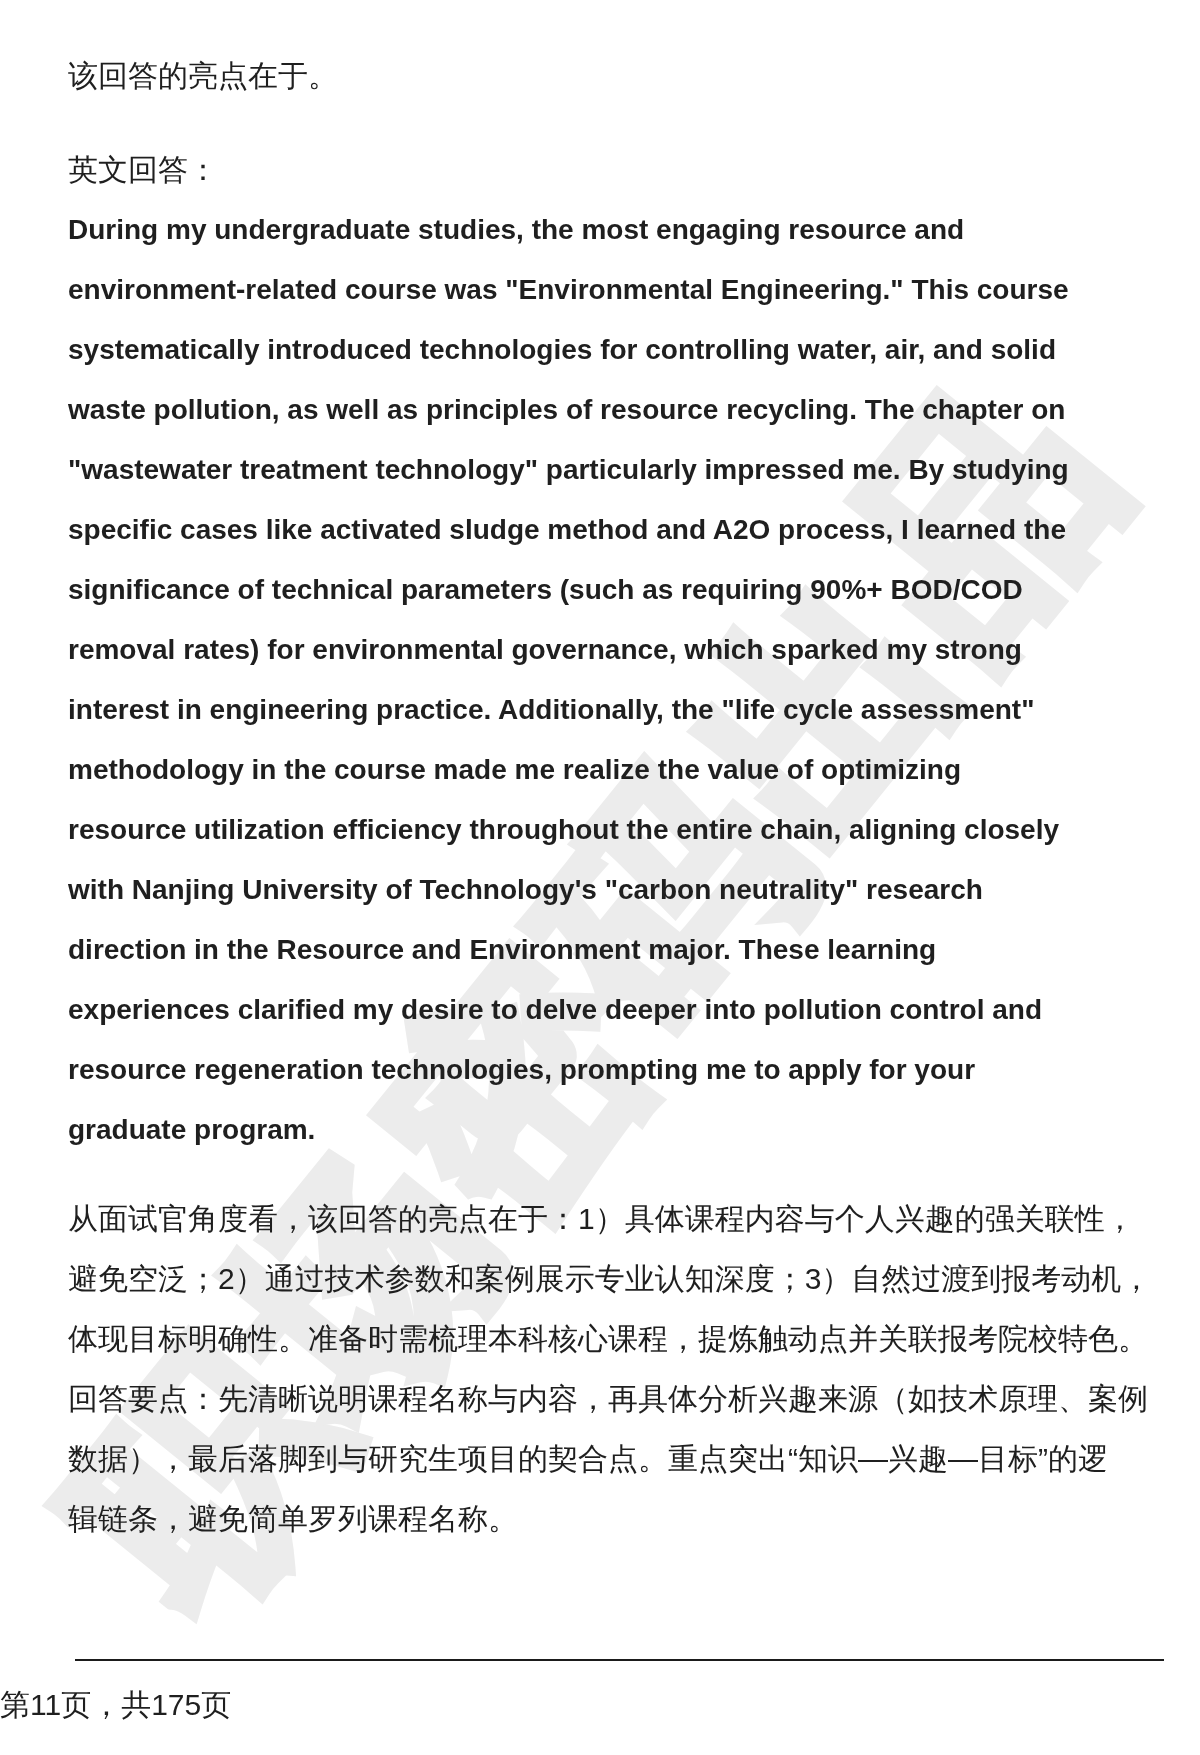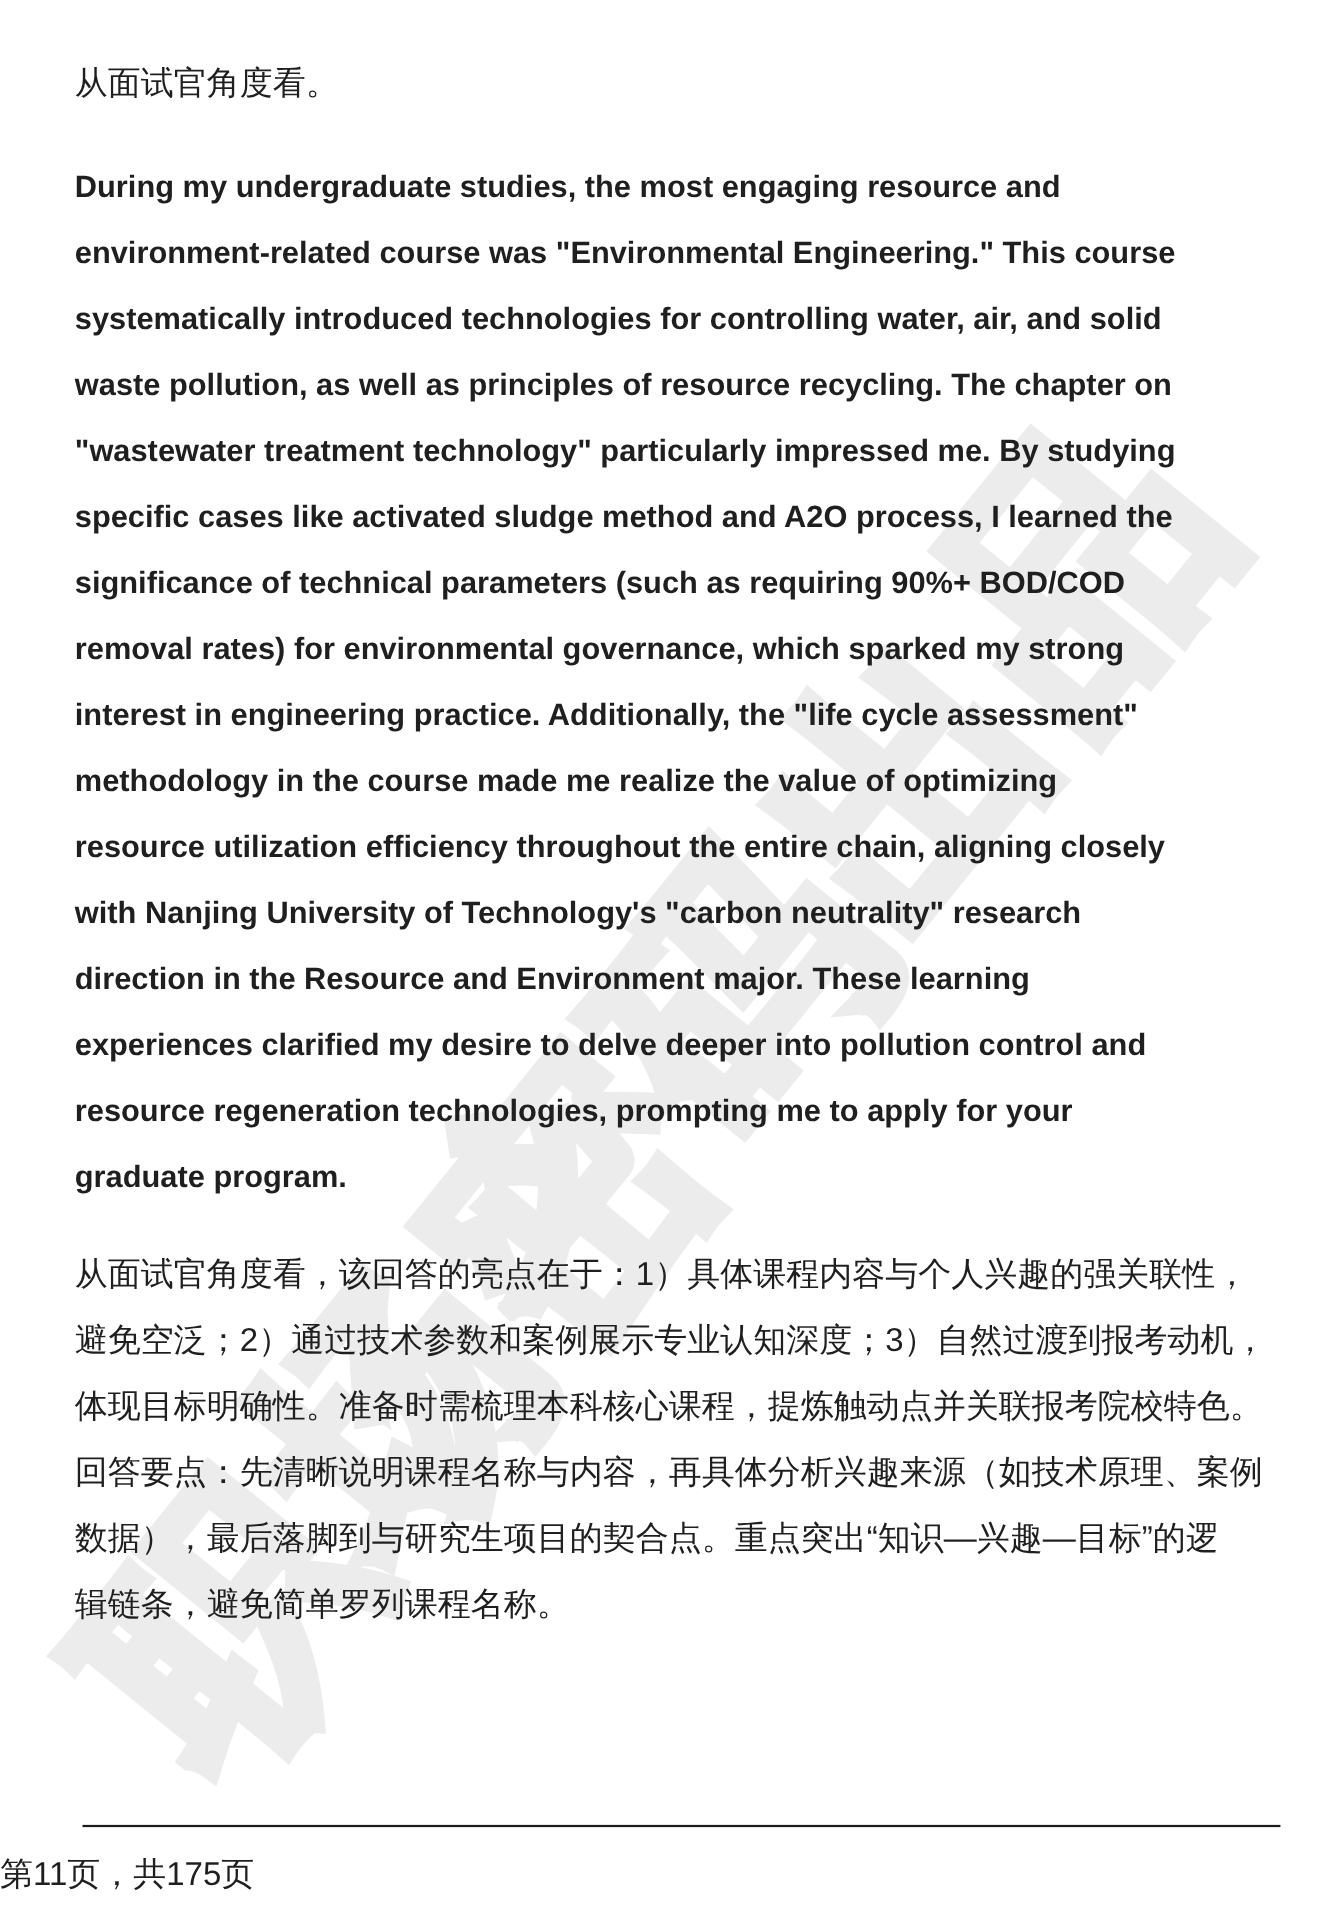--- a/index.html
+++ b/index.html
@@ -96,22 +96,23 @@
 
 <div class="page">
 
   <div class="watermark-layer">
     <svg width="1500" height="320" viewBox="0 0 1500 320">
       <text class="wm-text" x="10" y="245" stroke="#ececec">职场密码出品</text>
     </svg>
   </div>
 
   <main class="content">
-    <p class="line intro">从面试官角度看。</p>
+    <p class="line intro">该回答的亮点在于。</p>
 
+    <h2 class="line heading">英文回答：</h2>
 
     <p class="para english">During my undergraduate studies, the most engaging resource and
 environment-related course was "Environmental Engineering." This course
 systematically introduced technologies for controlling water, air, and solid
 waste pollution, as well as principles of resource recycling. The chapter on
 "wastewater treatment technology" particularly impressed me. By studying
 specific cases like activated sludge method and A2O process, I learned the
 significance of technical parameters (such as requiring 90%+ BOD/COD
 removal rates) for environmental governance, which sparked my strong
 interest in engineering practice. Additionally, the "life cycle assessment"

